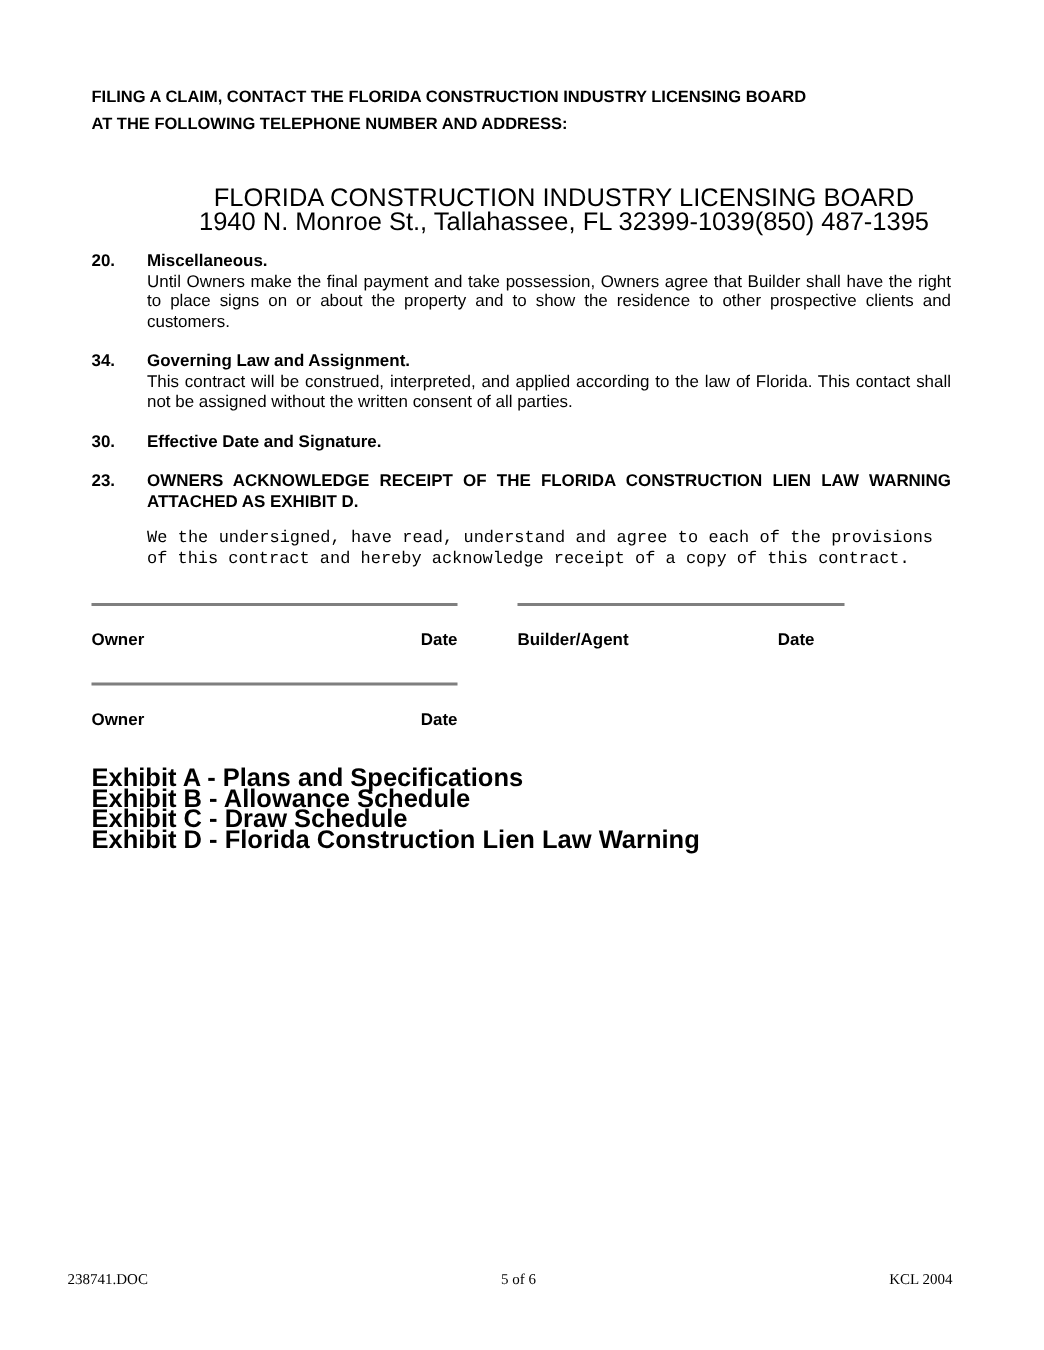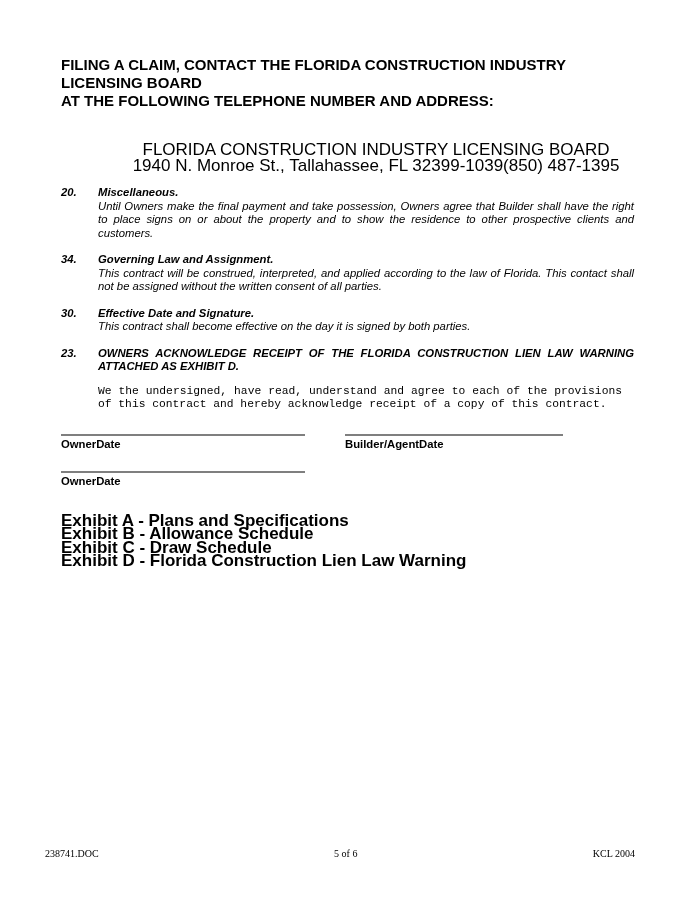--- a/index.html
+++ b/index.html
@@ -13,33 +13,33 @@
     overflow: hidden;
   }
   .content {
     position: absolute;
     left: 61px;
     top: 56px;
     width: 573px;
   }
   .claim-heading {
     font-weight: bold;
-    font-size: 15px;
+    font-size: 11px;
     line-height: 18px;
   }
   .board-block {
     margin: 32px 0 0 57px;
     width: 516px;
     text-align: center;
     font-weight: normal;
     font-size: 17px;
     line-height: 15.5px;
   }
   .sections { margin-top: 3.5px; }
-  .section { display: flex; margin-top: 13px; font-style: italic; }
+  .section { display: flex; margin-top: 13px; }
   .sec-num {
     flex: 0 0 37px;
     width: 37px;
     font-weight: bold;
     font-size: 11.3px;
     line-height: 13.5px;
   }
   .sec-textwrap {
     flex: 1;
     font-size: 11.3px;
@@ -55,22 +55,22 @@
     font-family: Liberation Mono, monospace;
   }
   .sig-block { margin-top: 22px; }
   .sig-row { display: flex; }
   .sig-row.second { margin-top: 20px; }
   .sig-col { width: 244px; }
   .sig-col.right { width: 218px; margin-left: 40px; }
   .sig-line { height: 2px; background: #7f7f7f; }
   .sig-labels {
     display: flex;
-    justify-content: flex-start;
-    margin-top: 2px;
+    justify-content: space-between;
+    margin-top: 17px;
     font-weight: bold;
     font-size: 11.3px;
     line-height: 13.5px;
   }
   .date-inset { padding-right: 20px; }
   .exhibits {
     margin-top: 25px;
     font-weight: bold;
     font-size: 17px;
     line-height: 13.5px;
@@ -118,21 +118,20 @@
         <div class="sec-textwrap">
           <div class="sec-title">Governing Law and Assignment.</div>
           <div class="sec-body">This contract will be construed, interpreted, and applied according to the law of Florida. This contact shall not be assigned without the written consent of all parties.</div>
         </div>
       </div>
 
       <div class="section">
         <div class="sec-num">30.</div>
         <div class="sec-textwrap">
           <div class="sec-title">Effective Date and Signature.</div>
-          <div class="sec-body">This contract shall become effective on the day it is signed by both parties.</div>
         </div>
       </div>
 
       <div class="section">
         <div class="sec-num">23.</div>
         <div class="sec-textwrap">
           <div class="sec-title">OWNERS ACKNOWLEDGE RECEIPT OF THE FLORIDA CONSTRUCTION LIEN LAW WARNING ATTACHED AS EXHIBIT D.</div>
           <div class="sec-body"></div>
         </div>
       </div>

